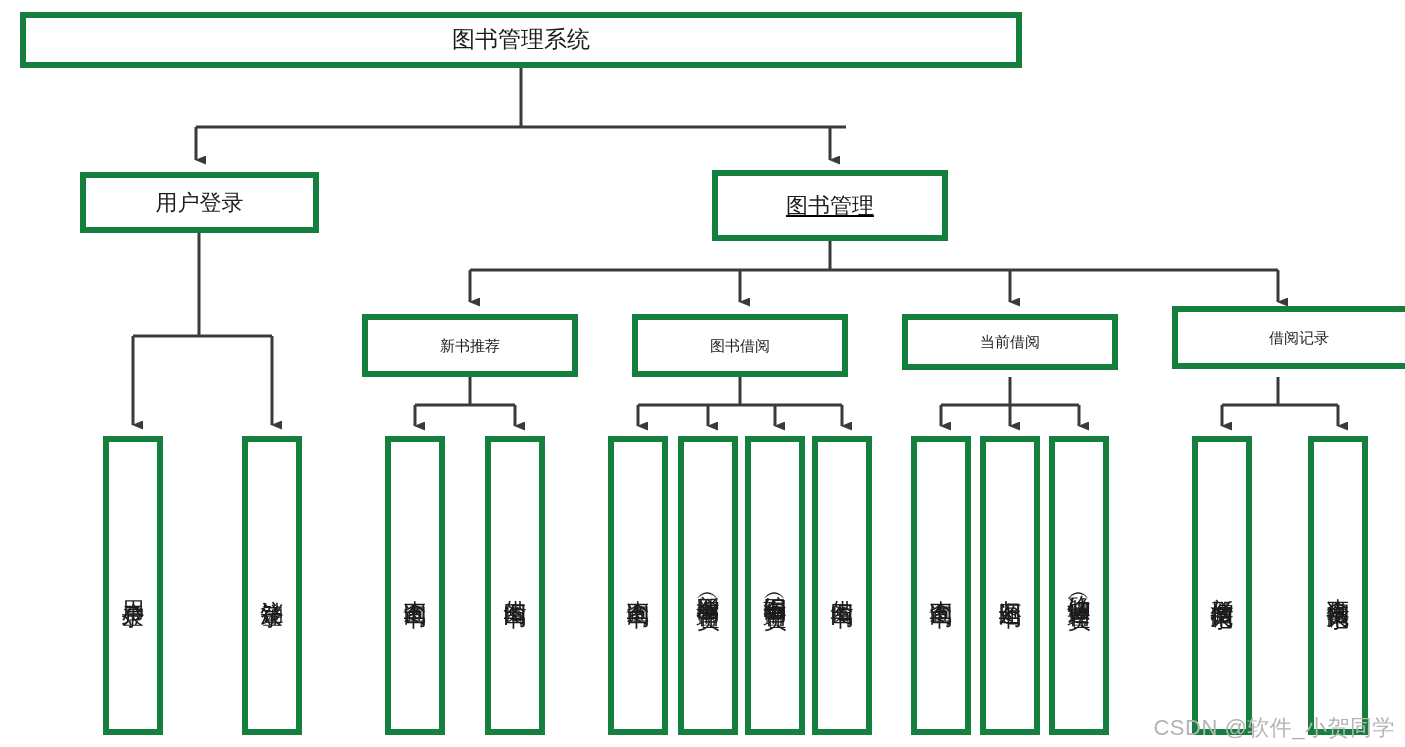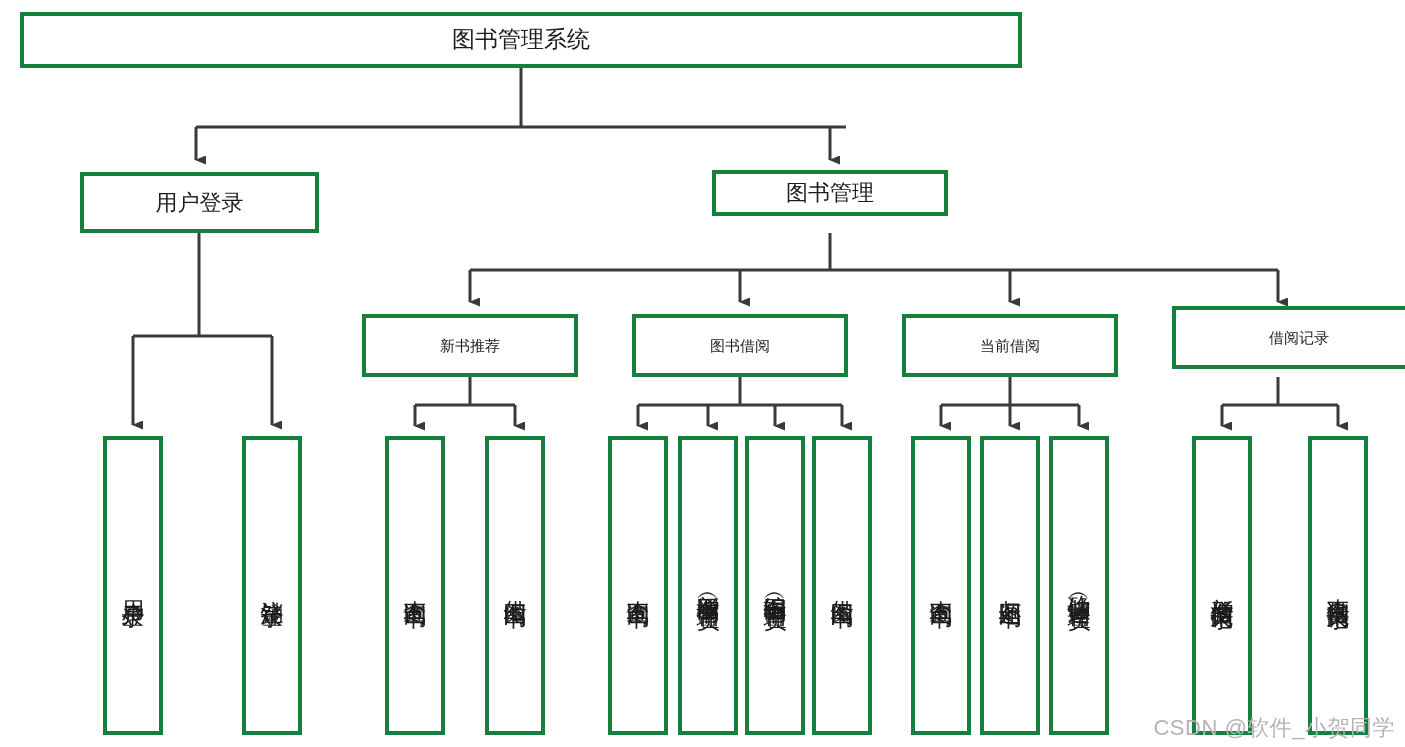--- a/index.html
+++ b/index.html
@@ -24,21 +24,21 @@
     left: 0;
     top: 0;
     width: 1405px;
     height: 747px;
     display: block;
   }
   .node-box {
     position: absolute;
     box-sizing: border-box;
     background: #ffffff;
-    border: 4px solid #15803d;
+    border: 6px solid #15803d;
     display: flex;
     align-items: center;
     justify-content: center;
     overflow: hidden;
   }
   .node-label {
     color: #1c1c1c;
     text-align: center;
     line-height: 1.18;
     white-space: pre-wrap;
@@ -132,33 +132,33 @@
   </svg>
 
   <div class="node-box node-root" style="left:20px; top:12px; width:1002px; height:56px;">
     <span class="node-label">图书管理系统</span>
   </div>
 
   <div class="node-box node-level1" style="left:80px; top:172px; width:239px; height:61px;">
     <span class="node-label">用户登录</span>
   </div>
 
-  <div class="node-box node-level1" style="left:712px; top:170px; width:236px; height:46px;">
+  <div class="node-box node-level1" style="left:712px; top:170px; width:236px; height:71px;text-decoration:underline;">
     <span class="node-label">图书管理</span>
   </div>
 
   <div class="node-box node-level2" style="left:362px; top:314px; width:216px; height:63px;">
     <span class="node-label">新书推荐</span>
   </div>
 
   <div class="node-box node-level2" style="left:632px; top:314px; width:216px; height:63px;">
     <span class="node-label">图书借阅</span>
   </div>
 
-  <div class="node-box node-level2" style="left:902px; top:314px; width:216px; height:63px;">
+  <div class="node-box node-level2" style="left:902px; top:314px; width:216px; height:56px;">
     <span class="node-label">当前借阅</span>
   </div>
 
   <div class="node-box node-level2" style="left:1172px; top:306px; width:254px; height:63px;align-items:center;">
     <span class="node-label">借阅记录</span>
   </div>
 
   <div class="node-box node-leaf" style="left:103px; top:436px; width:60px; height:299px;">
     <span class="node-label">用户登录</span>
   </div>

